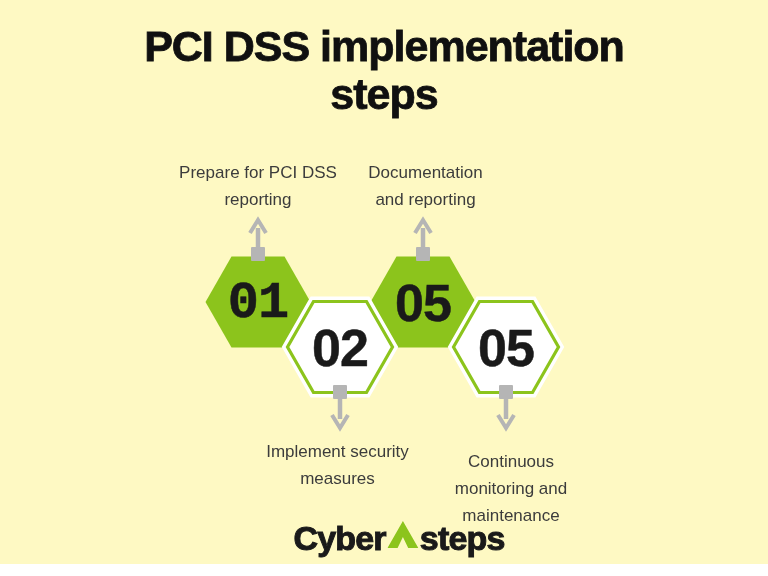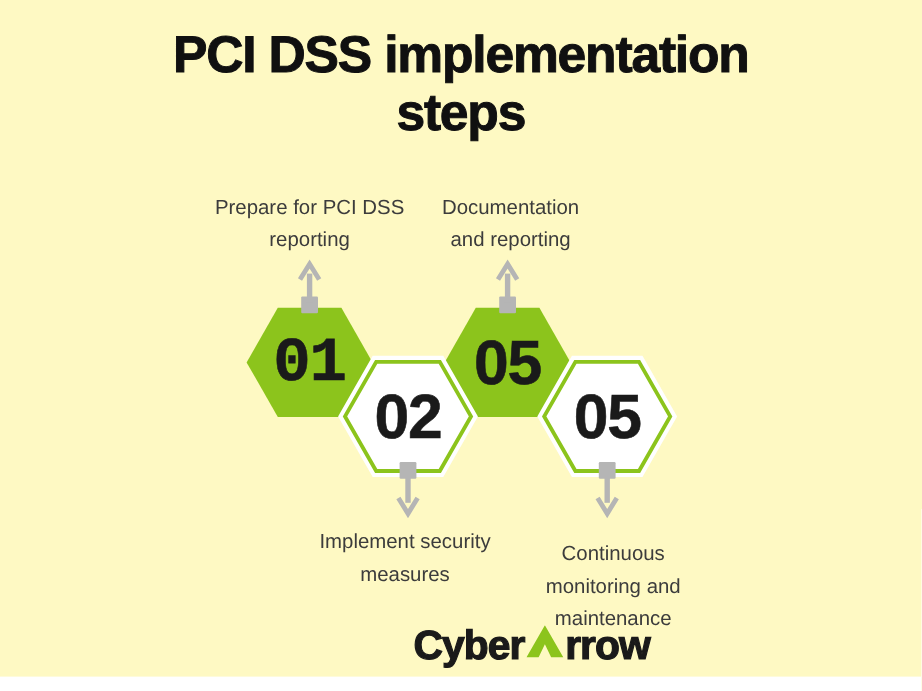--- a/index.html
+++ b/index.html
@@ -26,21 +26,21 @@
     position:absolute;transform:translate(-50%,-50%);
     font-size:52px;font-weight:700;letter-spacing:-1px;color:#1a1a1a;
     -webkit-text-stroke:0.5px #1a1a1a;
   }
   .num-1{left:258px;top:303px;font-family:Liberation Mono, monospace;}
   .num-2{left:340px;top:348px;text-align:center;}
   .num-3{left:423px;top:303px;}
   .num-4{left:506px;top:348px;}
   .logo{
     position:absolute;top:521px;left:calc(50% + 15px);transform:translateX(-50%);
-    display:flex;align-items:center;margin-left:44px;
+    display:flex;align-items:center;
   }
   .logo-text{
     font-size:34px;line-height:1;font-weight:700;letter-spacing:-0.8px;
     color:#1a1a1a;-webkit-text-stroke:1px #1a1a1a;
   }
   .logo-tri{margin:0 1px 7px 2px;display:block;}
 </style>
 </head>
 <body>
 
@@ -92,16 +92,16 @@
   <div class="hex-number num-1">01</div>
   <div class="hex-number num-2">02</div>
   <div class="hex-number num-3">05</div>
   <div class="hex-number num-4">05</div>
 
   <div class="logo">
     <span class="logo-text">Cyber</span>
     <svg class="logo-tri" width="31" height="27" viewBox="0 0 32 28">
       <path d="M16 0 L32 28 L21.5 28 L16 16.5 L10.5 28 L0 28 Z" fill="#8cc41c"></path>
     </svg>
-    <span class="logo-text">rrow</span>
+    <span class="logo-text">steps</span>
   </div>
 
 </div>
 
 </body></html>

